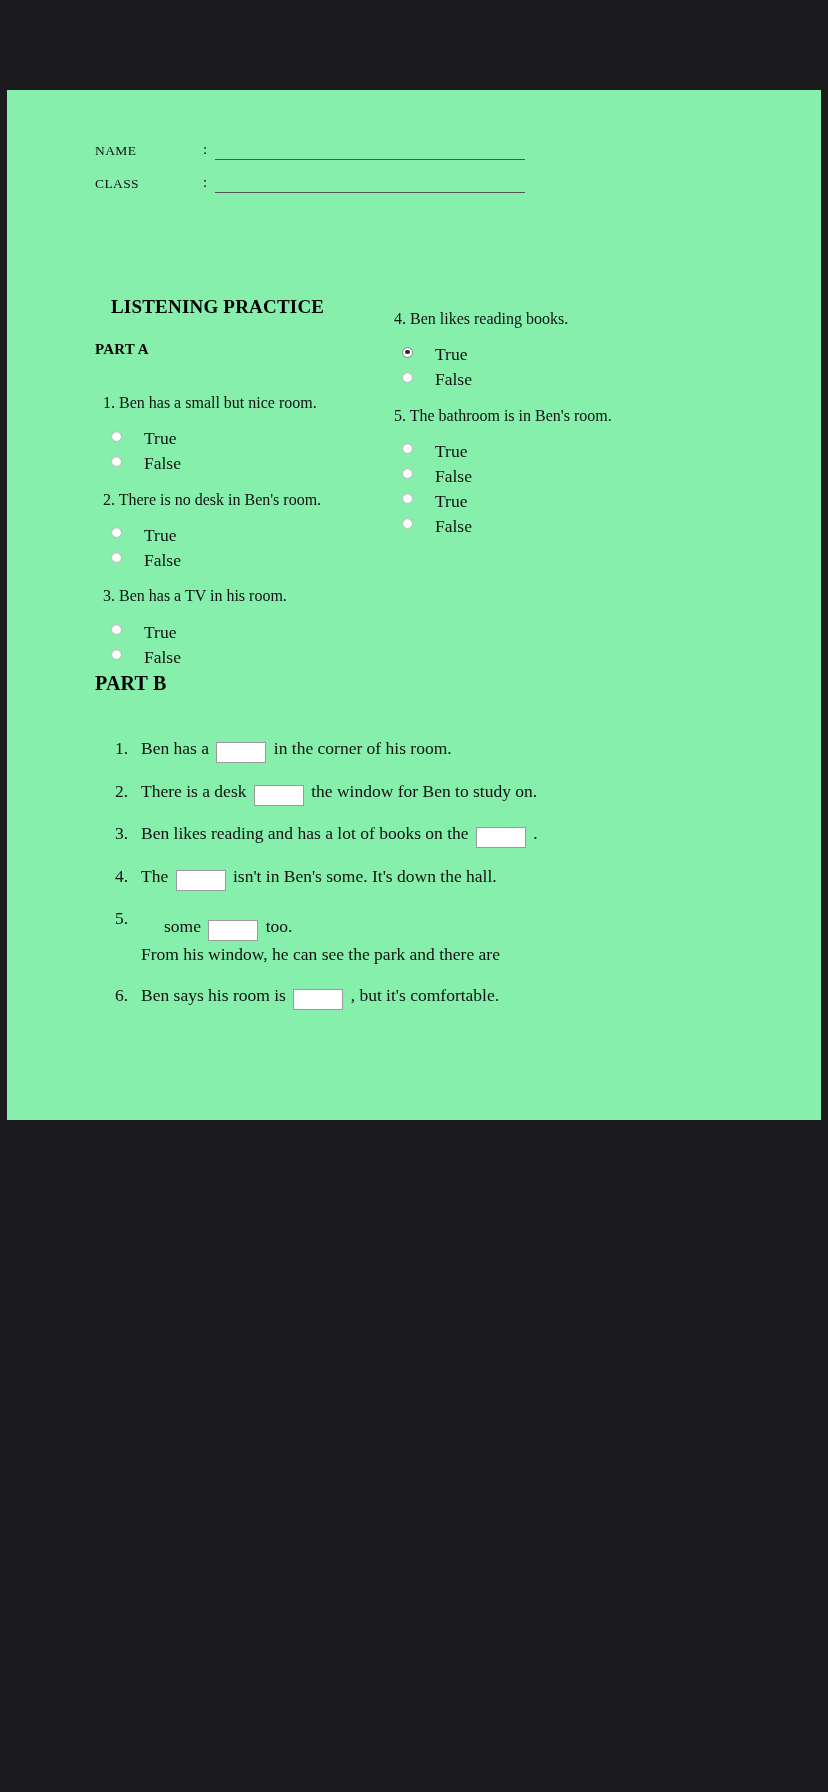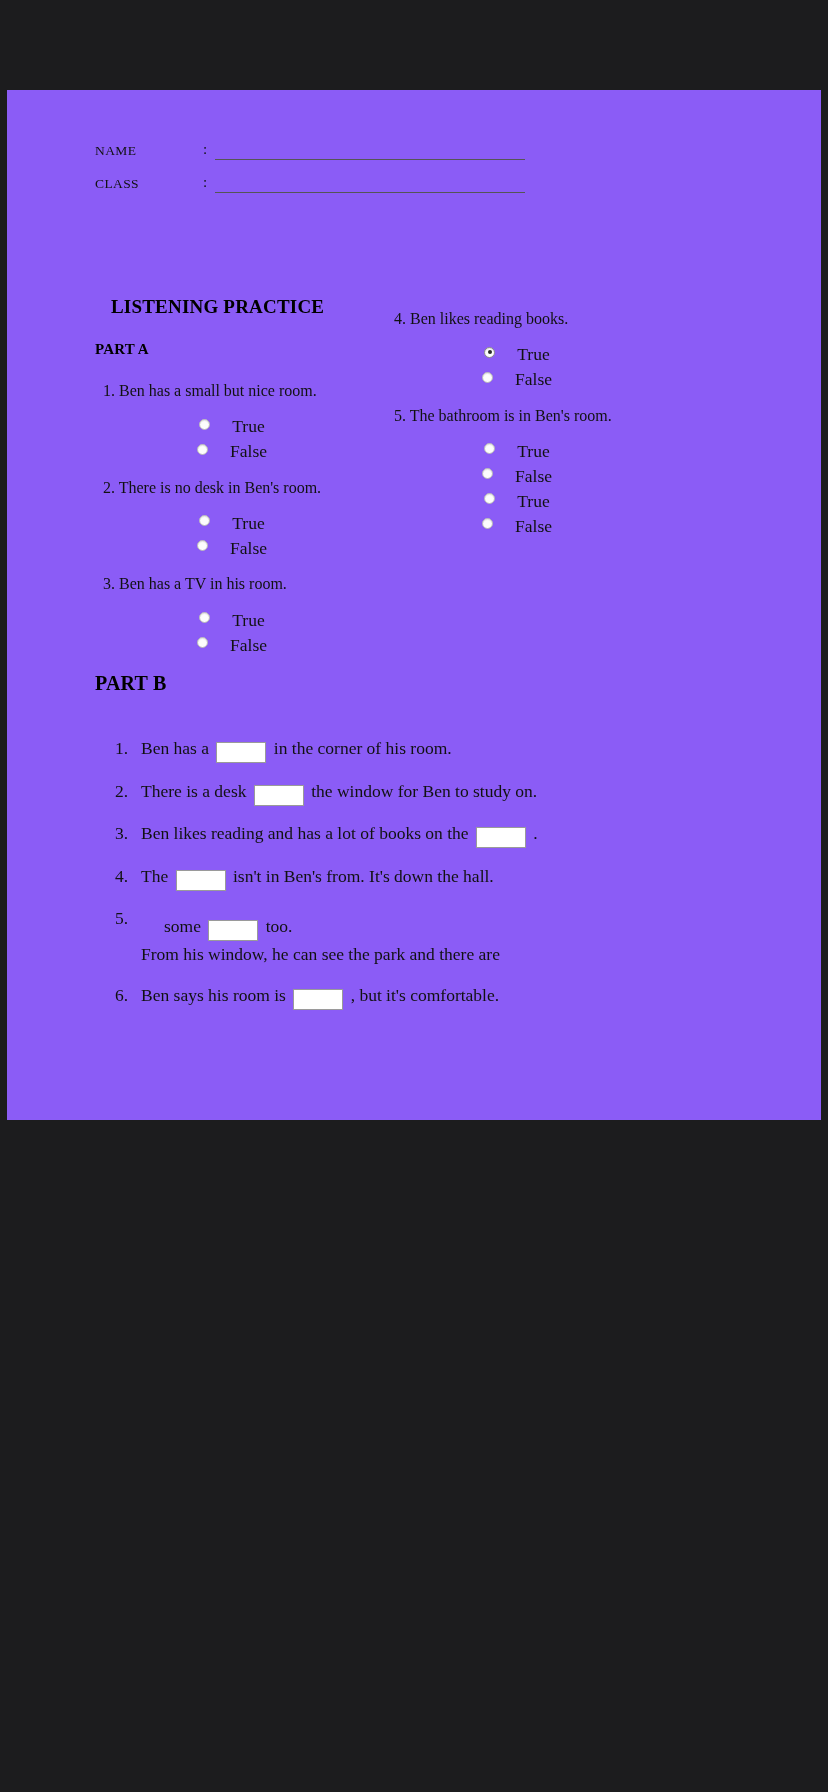--- a/index.html
+++ b/index.html
@@ -13,21 +13,21 @@
   #screen {
     position: relative;
     width: 828px; height: 1792px;
     background: #1c1c1e;
   }
   
   #page {
     position: absolute;
     left: 7px; top: 90px;
     width: 814px; height: 1030px;
-    background: #8b5cf6;
+    background: #86efac;
     overflow: hidden;
   }
   .page-inner {
     position: relative;
     width: 100%; height: 100%;
     padding: 0;
   }
 
   
   .meta-block {
@@ -86,41 +86,40 @@
     left: 88px; top: 582px;
     font-size: 20px;
     font-weight: bold;
     letter-spacing: .2px;
     color: #000;
   }
 
   
   .colA {
     position: absolute;
-    left: 84px; top: 278px;
+    left: 84px; top: 290px;
     width: 262px;
   }
   .colB {
     position: absolute;
     left: 375px; top: 206px;
     width: 250px;
   }
   .q-text {
     font-size: 16px;
     line-height: 22.6px;
     color: #111;
     margin: 12px;
   }
   .opt-list { margin: 0; padding: 0; }
   .opt-row {
     display: flex;
     align-items: center;
     height: 25px;
     padding-left: 20px;
-    justify-content: center;
   }
   .radio {
     flex: 0 0 auto;
     width: 11px; height: 11px;
     border-radius: 50%;
     border: 1px solid #b9b9b9;
     background: #fdfdfd;
     position: relative;
     margin-right: 22px;
     margin-bottom: 6px;
@@ -315,21 +314,21 @@
             </span>
           </span>
         </div>
 
         <div class="pb-item">
           <span class="pb-num">4.</span>
           <span class="pb-body">
             <span class="pb-line">
               <span class="txt">The</span>
               <input class="blank" type="text" value="" style="">
-              <span class="txt">isn't in Ben's from. It's down the hall.</span>
+              <span class="txt">isn't in Ben's some. It's down the hall.</span>
             </span>
           </span>
         </div>
 
         <div class="pb-item">
           <span class="pb-num">5.</span>
           <span class="pb-body">
             <span class="pb-line indent2">
               <span class="txt">some</span>
               <input class="blank" type="text" value="" style="">

